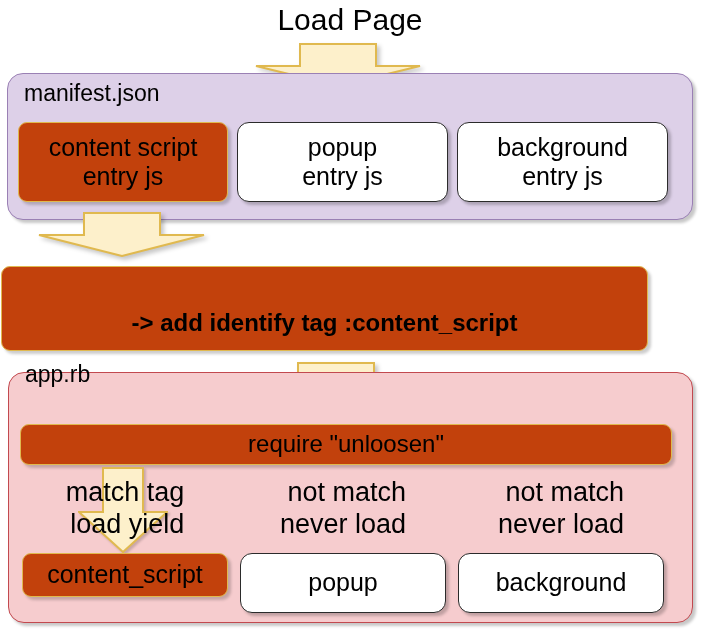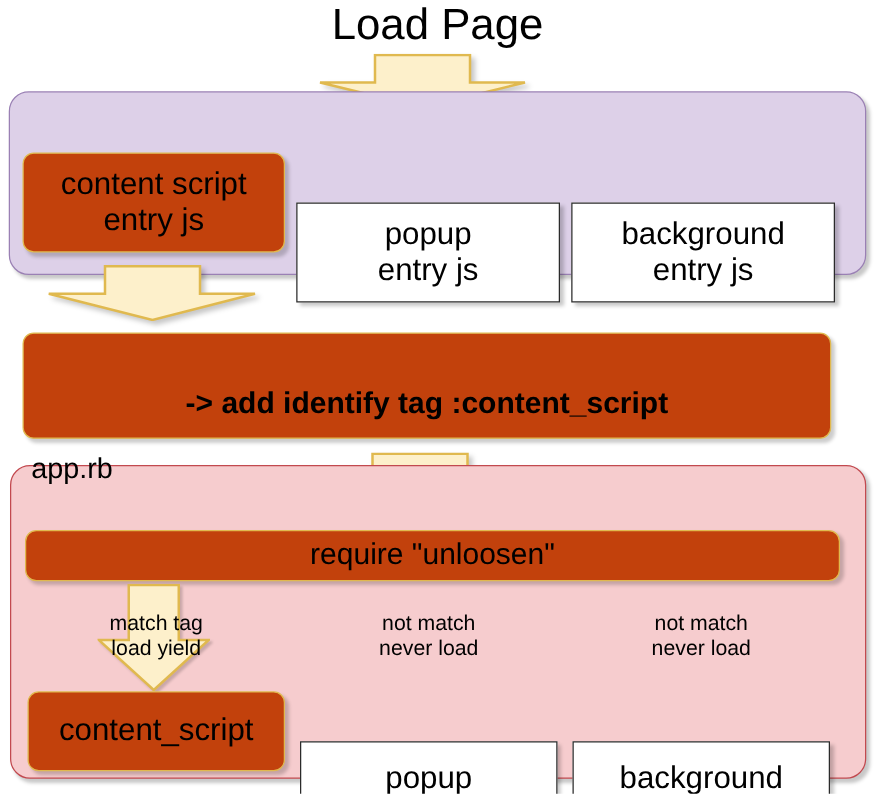--- a/index.html
+++ b/index.html
@@ -51,23 +51,22 @@
   
   .box-yellow {
     background: #c2410c;
     border: 1px solid #e0b94f;
     border-radius: 9px;
     box-shadow: 3px 3px 3px rgba(0,0,0,0.20);
   }
   .box-white {
     background: #ffffff;
     border: 1px solid #2b2b2b;
-    border-radius: 0;
+    border-radius: 12px;
     box-shadow: 3px 3px 3px rgba(0,0,0,0.22);
-    margin-top: 40px;
   }
 
   
   .label-plain {
     background: transparent;
     border: none;
     box-shadow: none;
   }
 
   
@@ -85,58 +84,59 @@
   }
   .arrow svg { display: block; width: 100%; height: 100%; }
   .arrow svg polygon {
     fill: #fdf0cb;
     stroke: #e0b94f;
     stroke-width: 2;
     stroke-linejoin: miter;
   }
 
   
-  .t-title   { font-size: 35px; }
+  .t-title   { font-size: 30px; }
   .t-big     { font-size: 25px; }
   .t-mid     { font-size: 24px; }
-  .t-small   { font-size: 17px; }
+  .t-small   { font-size: 27px; text-align: right; }
   .bold      { font-weight: bold; }
 </style>
 </head>
 <body>
 
 <div id="diagram">
 
   <div class="node label-plain t-title" style="left:235px; top:0px; width:230px; height:40px;">Load Page</div>
 
   <div class="arrow" style="left:255px; top:43px; width:166px; height:44px;">
     <svg viewBox="0 0 166 44" preserveAspectRatio="none">
       <polygon points="45,1 121,1 121,23 165,23 83,43 1,23 45,23"></polygon>
     </svg>
   </div>
 
   <div class="node container-purple" style="left:7px; top:73px; width:686px; height:147px;"></div>
 
+  <div class="container-title" style="left:24px; top:80px;">manifest.json</div>
 
   <div class="node box-yellow t-big" style="left:18px; top:122px; width:210px; height:80px;">content script
 entry js</div>
 
   <div class="node box-white t-big" style="left:237px; top:122px; width:211px; height:80px;">popup
 entry js</div>
 
   <div class="node box-white t-big" style="left:457px; top:122px; width:211px; height:80px;">background
 entry js</div>
 
   <div class="arrow" style="left:38px; top:212px; width:167px; height:45px;">
     <svg viewBox="0 0 167 45" preserveAspectRatio="none">
       <polygon points="46,1 122,1 122,23 166,23 84,44 1,23 46,23"></polygon>
     </svg>
   </div>
 
-  <div class="node box-yellow" style="left:18px; top:266px; width:647px; height:85px; flex-direction:column; justify-content:center;">
+  <div class="node box-yellow" style="left:1px; top:266px; width:647px; height:85px; flex-direction:column; justify-content:center;">
     <div class="t-mid">
       <span class="bold">-&gt; add identify tag </span><span class="bold">:content_script</span>
     </div>
   </div>
 
   <div class="arrow" style="left:253px; top:362px; width:166px; height:53px;">
     <svg viewBox="0 0 166 53" preserveAspectRatio="none">
       <polygon points="45,1 121,1 121,29 165,29 83,52 1,29 45,29"></polygon>
     </svg>
   </div>
@@ -155,19 +155,19 @@
 
   <div class="node label-plain t-small" style="left:22px; top:473px; width:206px; height:72px;">match tag
 load yield</div>
 
   <div class="node label-plain t-small" style="left:240px; top:473px; width:206px; height:72px;">not match
 never load</div>
 
   <div class="node label-plain t-small" style="left:458px; top:473px; width:206px; height:72px;">not match
 never load</div>
 
-  <div class="node box-yellow t-big" style="left:22px; top:553px; width:206px; height:64px;">content_script</div>
+  <div class="node box-yellow t-big" style="left:22px; top:553px; width:206px; height:44px;">content_script</div>
 
   <div class="node box-white t-big" style="left:240px; top:553px; width:206px; height:60px;">popup</div>
 
   <div class="node box-white t-big" style="left:458px; top:553px; width:206px; height:60px;">background</div>
 
 </div>
 
 </body></html>

